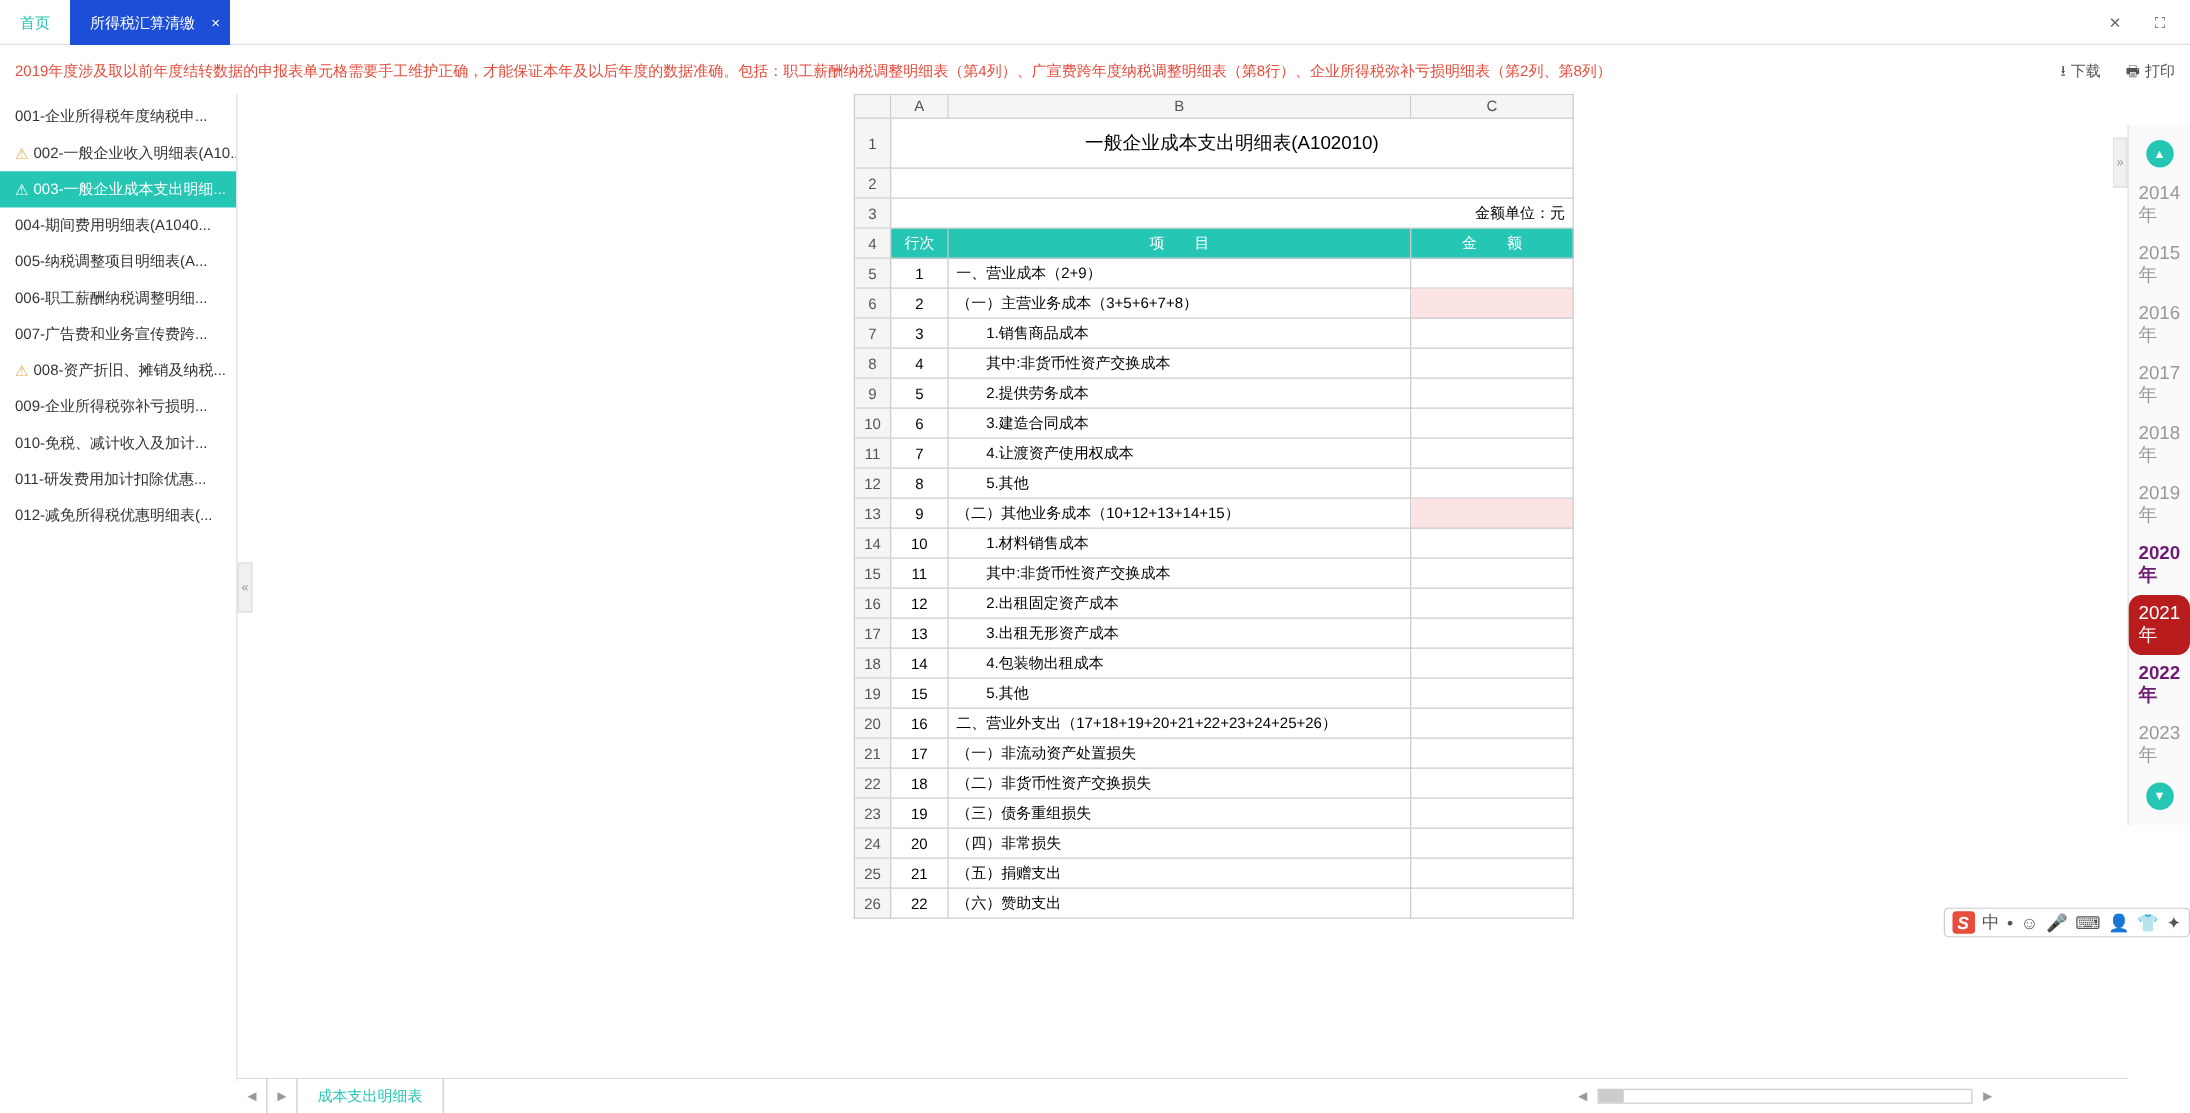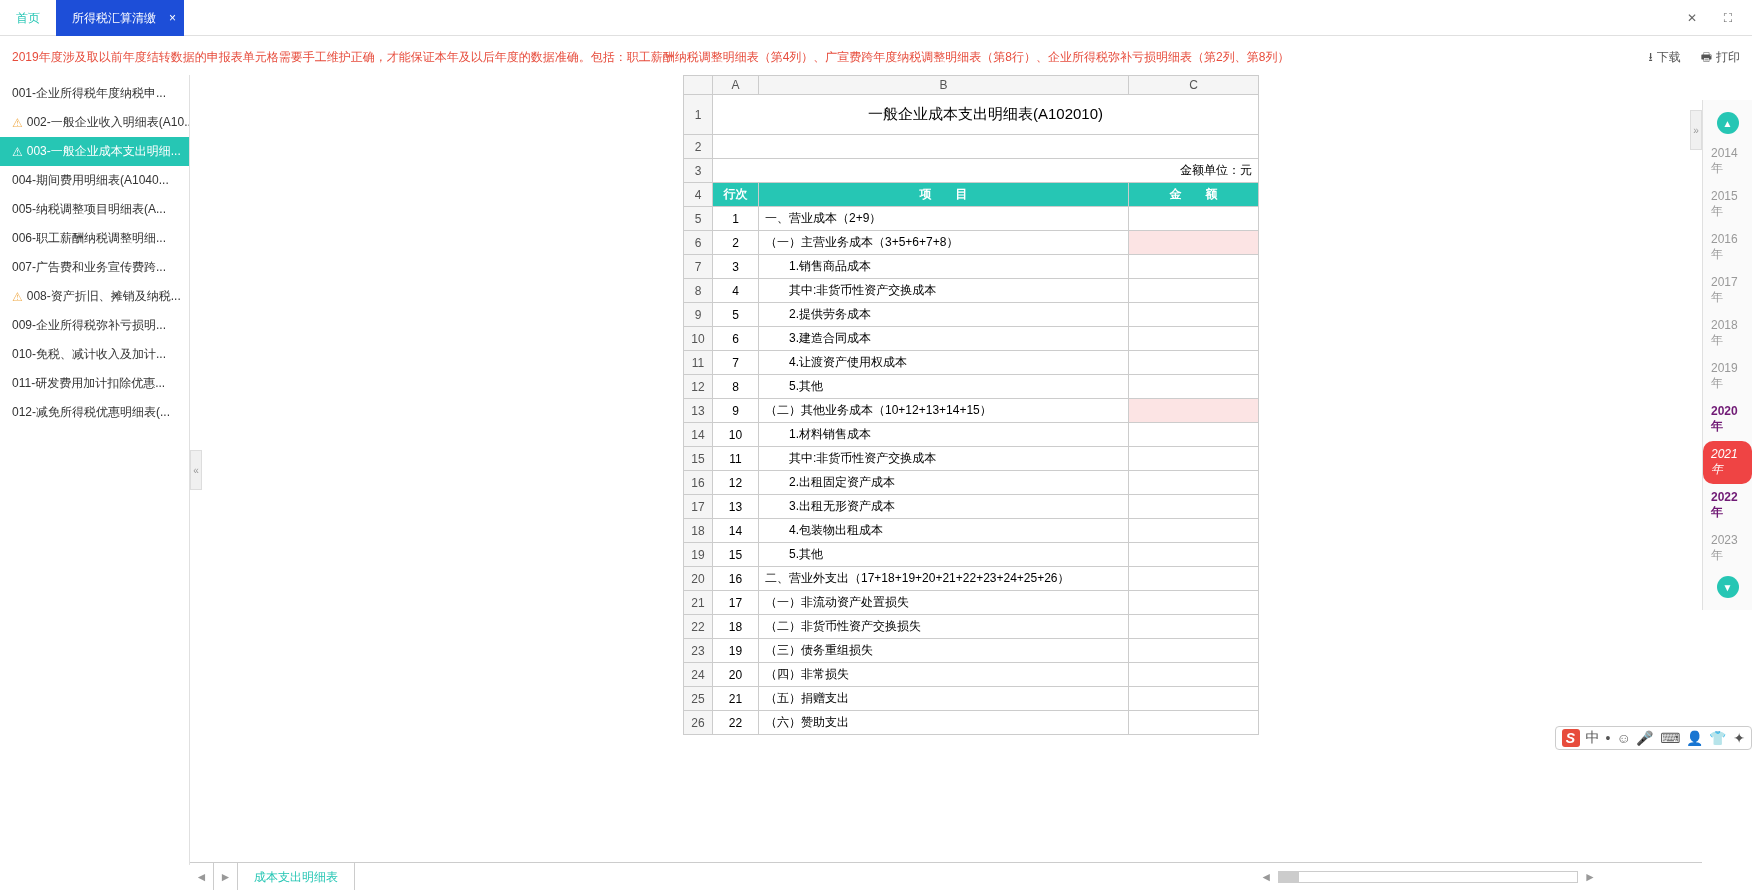--- a/index.html
+++ b/index.html
@@ -25,32 +25,32 @@
 .content { flex: 1; overflow: auto; position: relative; }
 .spreadsheet { display: inline-block; }
 .col-headers { display: flex; position: sticky; top: 0; background: #f5f5f5; z-index: 2; }
 .corner { width: 30px; height: 20px; border: 1px solid #ccc; background: #f5f5f5; }
 .col-header { height: 20px; border: 1px solid #ccc; border-left: none; background: #f5f5f5; display: flex; align-items: center; justify-content: center; color: #555; }
 .row { display: flex; }
 .row-header { width: 30px; border: 1px solid #ccc; border-top: none; background: #f5f5f5; display: flex; align-items: center; justify-content: center; color: #555; height: 24px; }
 .cell { border: 1px solid #ccc; border-top: none; border-left: none; height: 24px; display: flex; align-items: center; padding: 0 6px; overflow: hidden; white-space: nowrap; }
 .title-row .cell { height: 40px; font-size: 15px; font-weight: normal; justify-content: center; }
 .title-row .row-header { height: 40px; }
-.header-row .cell { background: #26c6b4; color: #fff; justify-content: center; font-weight: bold; }
+.header-row .cell { background: #26c6b4; color: #fff; justify-content: center; font-weight: normal; }
 .pink-cell { background: #fce4e4; }
 .unit-row .cell { justify-content: flex-end; }
 .colA { width: 46px; }
 .colB { width: 370px; }
 .colC { width: 130px; }
 .colA.cell { justify-content: center; }
 .year-sidebar { position: fixed; right: 0; top: 100px; width: 50px; background: #fafafa; border-left: 1px solid #e0e0e0; display: flex; flex-direction: column; align-items: center; padding: 8px 0; gap: 2px; }
 .arrow-pill { width: 22px; height: 22px; border-radius: 50%; background: #26c6b4; color: #fff; display: flex; align-items: center; justify-content: center; font-size: 10px; cursor: pointer; margin: 4px 0; }
-.year-item { padding: 6px 8px; cursor: pointer; color: #999; font-size: 12px; border-radius: 10px; }
+.year-item { padding: 6px 8px; cursor: pointer; color: #999; font-size: 15px; border-radius: 10px; }
 .year-item.dark { color: #701a75; font-weight: bold; }
-.year-item.active { background: #ef4444; color: #fff; font-style: italic; }
+.year-item.active { background: #b91c1c; color: #fff; }
 .bottom-tabs { position: fixed; bottom: 0; left: 190px; right: 50px; height: 28px; border-top: 1px solid #ccc; display: flex; align-items: center; background: #fff; }
 .nav-btn { width: 24px; height: 28px; border-right: 1px solid #ccc; display: flex; align-items: center; justify-content: center; cursor: pointer; color: #999; }
 .sheet-tab { padding: 0 16px; height: 28px; line-height: 28px; border-right: 1px solid #ccc; color: #26c6b4; cursor: pointer; }
 .expand-handle { position: fixed; right: 50px; top: 110px; width: 12px; height: 40px; background: #f0f0f0; border: 1px solid #ddd; display: flex; align-items: center; justify-content: center; cursor: pointer; font-size: 10px; color: #999; }
 .ime-bar { position: fixed; bottom: 140px; right: 0; background: #fff; border: 1px solid #ccc; border-radius: 4px; padding: 2px 6px; display: flex; gap: 6px; align-items: center; font-size: 14px; color: #555; }
 .ime-bar .s-logo { background: #e74c3c; color: #fff; width: 18px; height: 18px; border-radius: 3px; display: flex; align-items: center; justify-content: center; font-weight: bold; font-style: italic; }
 .h-scroll { display:flex; align-items:center; justify-content:flex-end; flex:1; padding-right:100px; }
 .scroll-track { height:12px; width:300px; border:1px solid #ccc; position:relative; }
 .scroll-thumb { position:absolute; left:0; top:0; height:100%; width:20px; background:#ccc; }
 </style>

